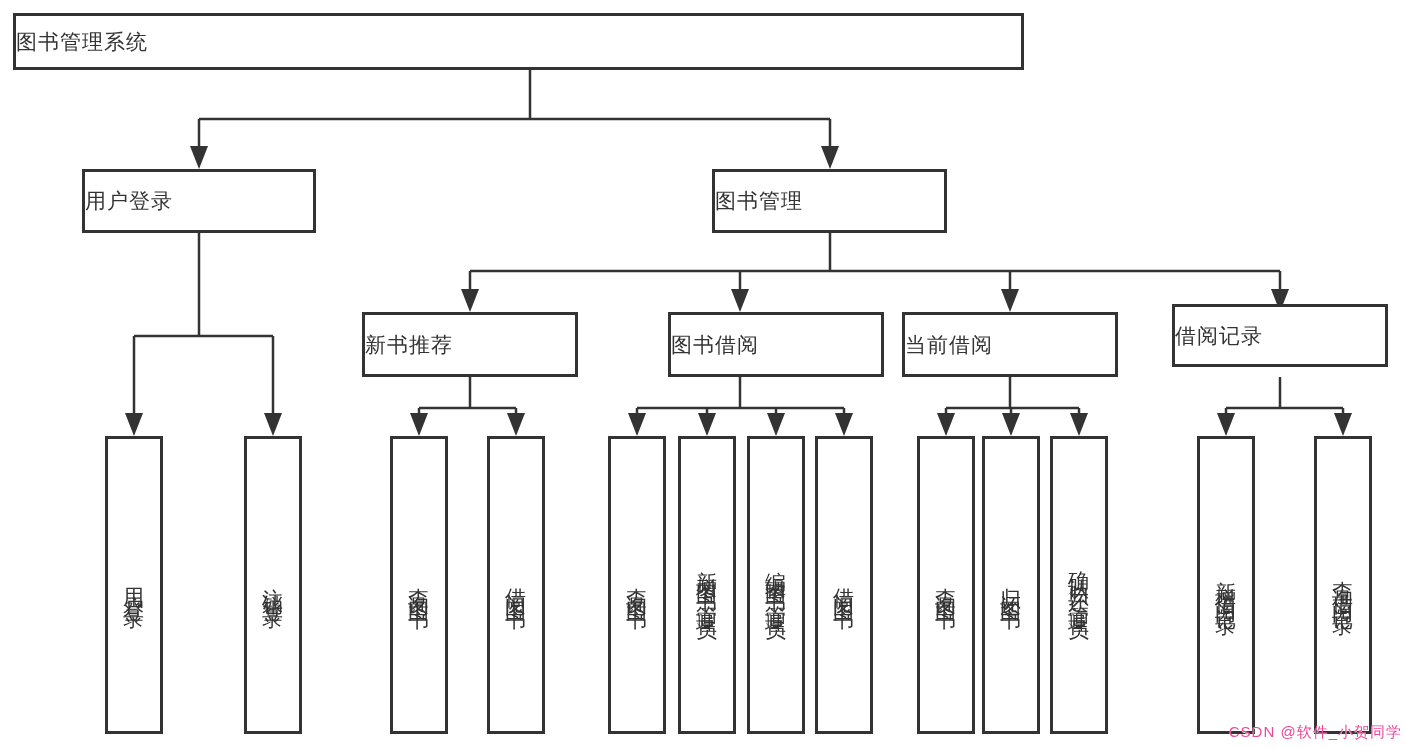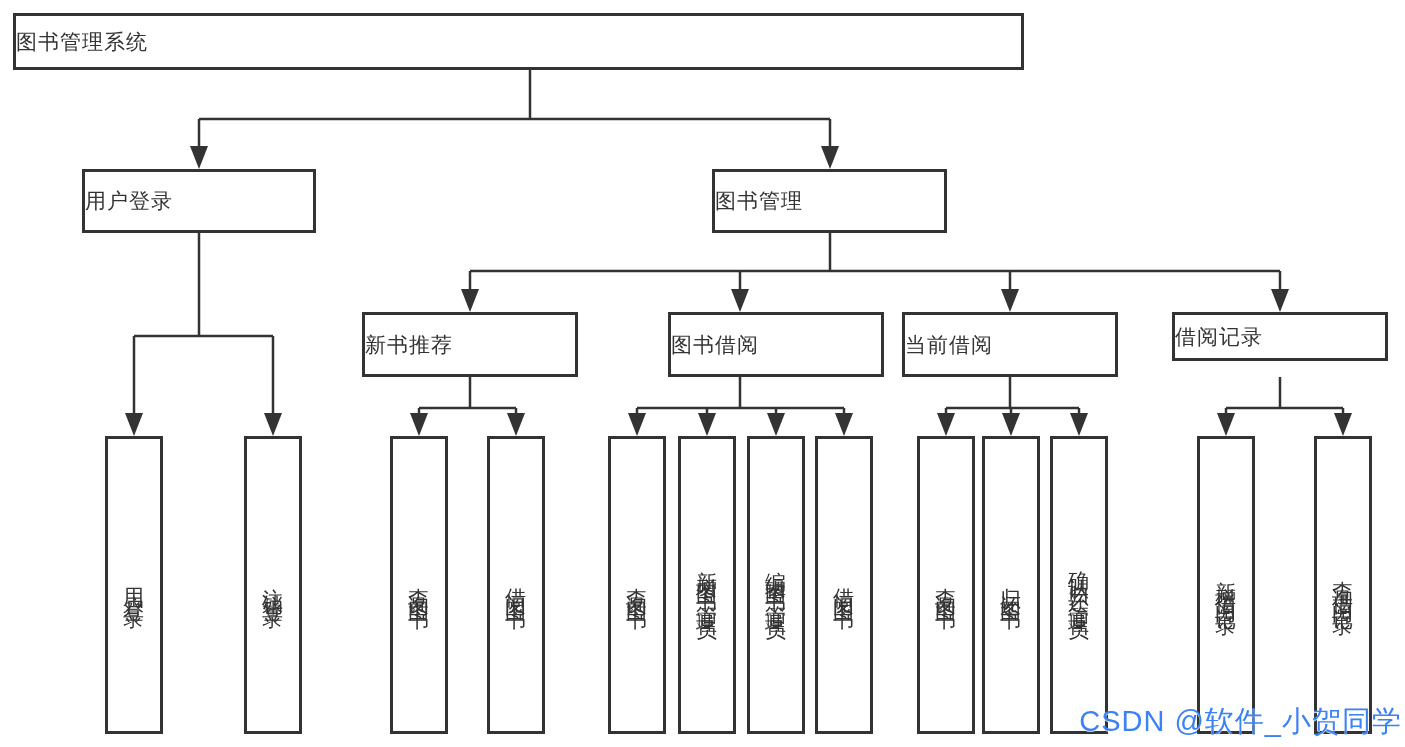--- a/index.html
+++ b/index.html
@@ -22,21 +22,21 @@
     font-size:21px; color:#333333;
   }
   .vtext {
     writing-mode:vertical-rl;
     letter-spacing:7px;
     line-height:1;
     white-space:nowrap;
   }
   #watermark {
     position:absolute; right:3px; bottom:5px; z-index:5;
-    font-size:29px; color:#3b82f6; letter-spacing:1px;
+    font-size:15px; color:#ec4899; letter-spacing:1px;
     text-shadow:0 1px 0 rgba(255,255,255,0.8);
   }
 </style>
 </head>
 <body>
 
 <div id="canvas">
 
   <svg id="edges" width="1405" height="747" viewBox="0 0 1405 747" xmlns="http://www.w3.org/2000/svg">
     <g stroke="#333333" stroke-width="2.5" fill="none">
@@ -116,21 +116,21 @@
 
   <div class="hbox" style="left:362px; top:312px; width:216px; height:65px;">
     <span>新书推荐</span>
   </div>
   <div class="hbox" style="left:668px; top:312px; width:216px; height:65px;">
     <span>图书借阅</span>
   </div>
   <div class="hbox" style="left:902px; top:312px; width:216px; height:65px;">
     <span>当前借阅</span>
   </div>
-  <div class="hbox" style="left:1172px; top:312px; width:216px; height:49px;">
+  <div class="hbox" style="left:1172px; top:304px; width:216px; height:63px;">
     <span>借阅记录</span>
   </div>
 
   <div class="leaf" style="left:105px;">
     <span class="vtext">用户登录</span>
   </div>
   <div class="leaf" style="left:244px;">
     <span class="vtext">注销登录</span>
   </div>
 

